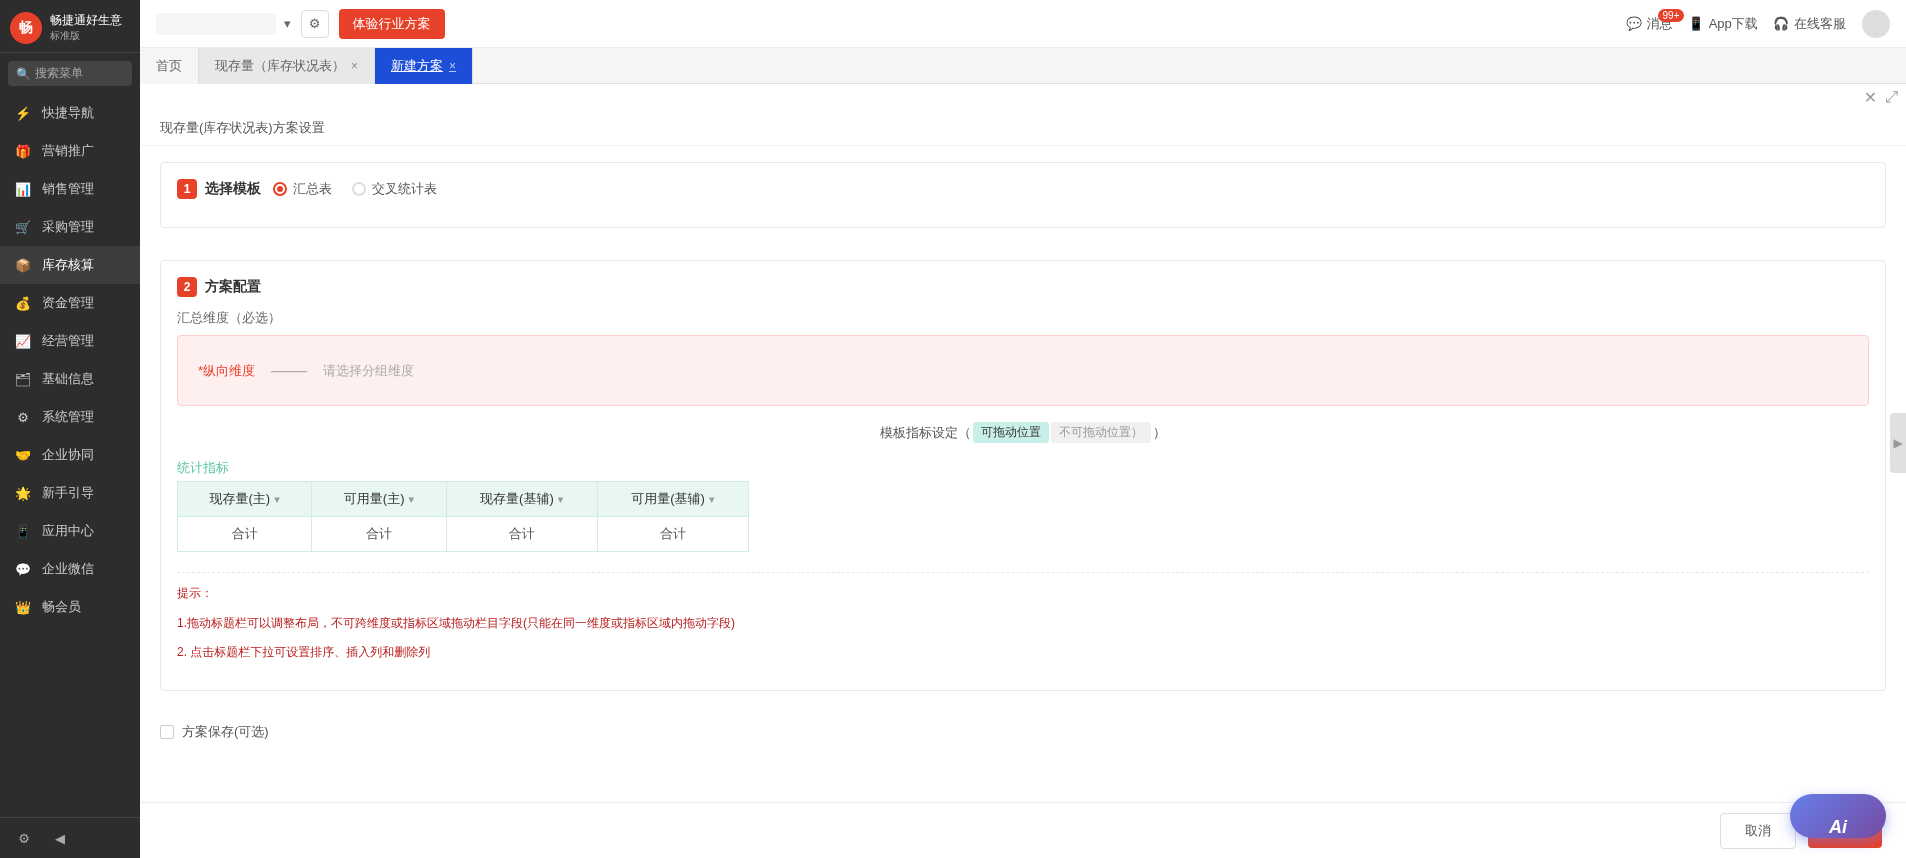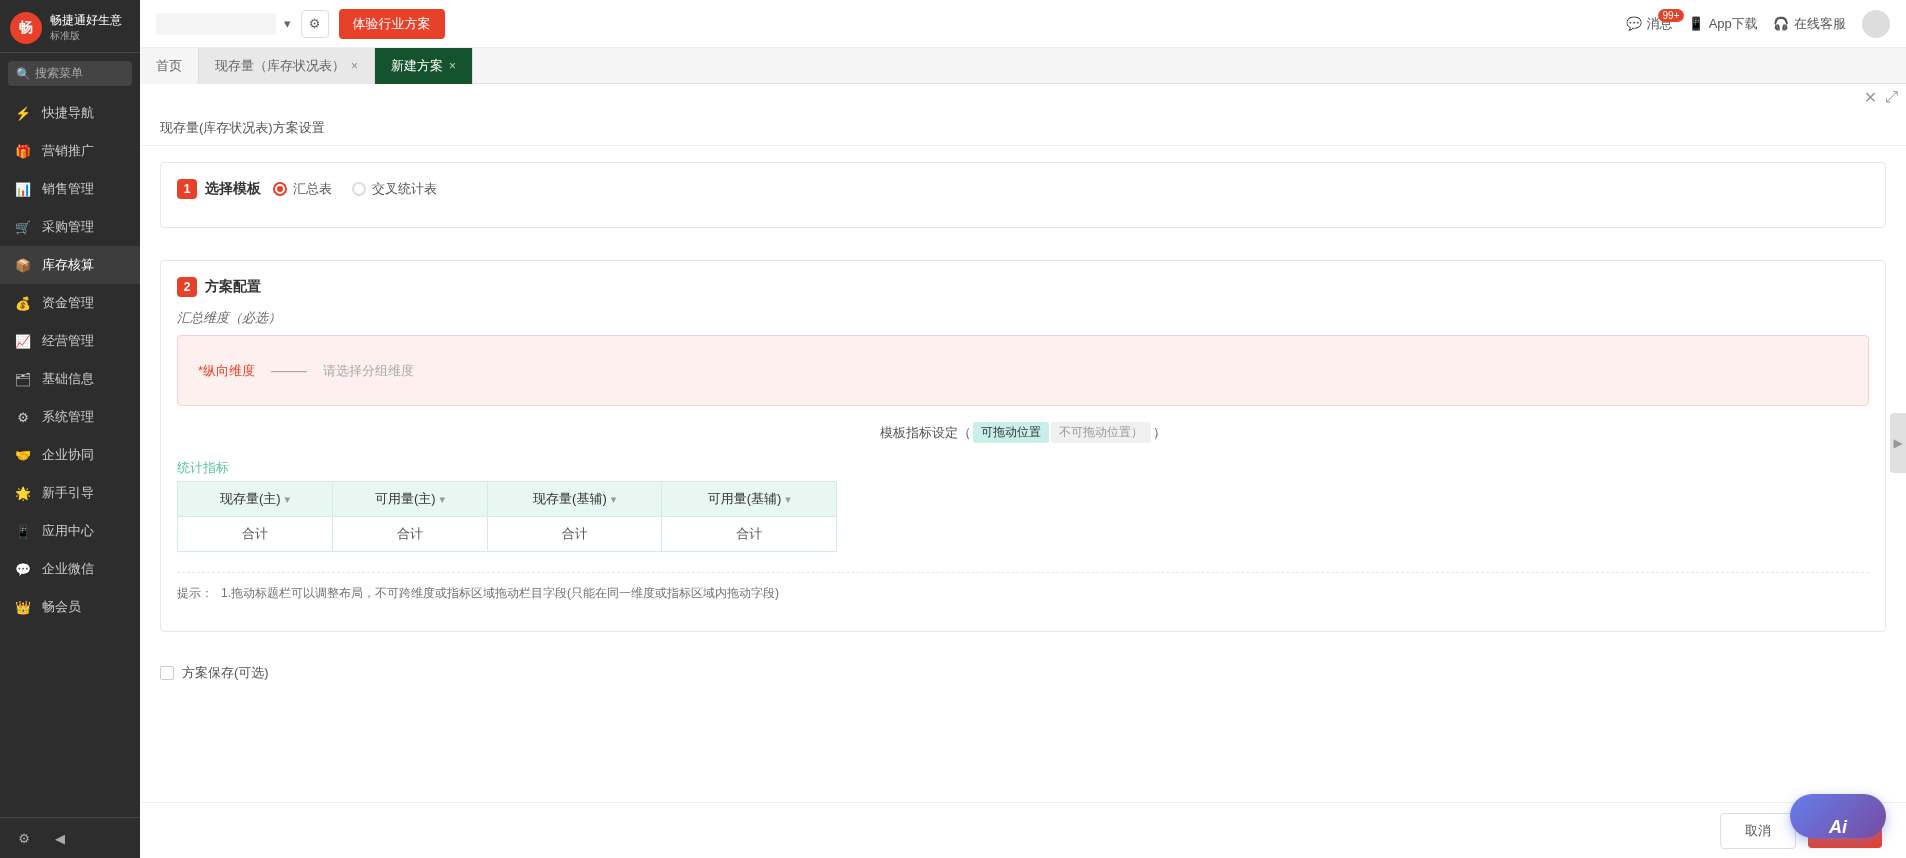--- a/index.html
+++ b/index.html
@@ -212,22 +212,23 @@
       gap: 6px;
       padding: 0 16px;
       height: 36px;
       font-size: 13px;
       cursor: pointer;
       color: #666;
       background: #e8e8e8;
       border-right: 1px solid #ddd;
     }
     .tab-item.active {
-      background: #14532d;
+      background: #1d4ed8;
       color: #fff;
+      text-decoration: underline;
     }
     .tab-item .tab-close {
       font-size: 12px;
       opacity: 0.7;
     }
     .tab-home {
       padding: 0 16px;
       height: 36px;
       display: flex;
       align-items: center;
@@ -357,21 +358,20 @@
       height: 6px;
       border-radius: 50%;
       background: #e8412a;
     }
 
     
     .config-label {
       font-size: 13px;
       color: #666;
       margin-bottom: 8px;
-      font-style: italic;
     }
     .dimension-area {
       background: #fff0f0;
       border: 1px solid #ffcccc;
       border-radius: 4px;
       padding: 24px 20px;
       display: flex;
       align-items: center;
       gap: 16px;
     }
@@ -418,21 +418,21 @@
       margin-top: 16px;
     }
     .stats-title {
       color: #5bc4a0;
       font-size: 13px;
       margin-bottom: 4px;
     }
     .stats-table {
       border: 1px solid #d0ece4;
       border-collapse: collapse;
-      width: 660px;
+      width: 572px;
     }
     .stats-table th {
       background: #e8f7f2;
       border: 1px solid #d0ece4;
       padding: 8px 16px;
       font-size: 13px;
       font-weight: normal;
       color: #333;
     }
     .stats-table td {
@@ -456,22 +456,23 @@
     
     .tips-area {
       margin-top: 20px;
       padding: 10px 0;
       border-top: 1px dashed #e8e8e8;
     }
     .tip-row {
       display: flex;
       gap: 8px;
       font-size: 12px;
-      color: #737373;
+      color: #b91c1c;
       line-height: 1.8;
+      flex-direction: column;
     }
     .tip-num {
       flex-shrink: 0;
     }
 
     
     .save-checkbox-row {
       display: flex;
       align-items: center;
       gap: 8px;
@@ -755,20 +756,24 @@
               </tr>
             </tbody>
           </table>
         </div>
 
         <div class="tips-area">
           <div class="tip-row">
             <span class="tip-num">提示：</span>
             <span>1.拖动标题栏可以调整布局，不可跨维度或指标区域拖动栏目字段(只能在同一维度或指标区域内拖动字段)</span>
           </div>
+          <div class="tip-row">
+            <span class="tip-num"></span>
+            <span>2. 点击标题栏下拉可设置排序、插入列和删除列</span>
+          </div>
         </div>
       </div>
 
       <div class="save-checkbox-row">
         <div class="checkbox-box"></div>
         <span>方案保存(可选)</span>
       </div>
 
     </div>
 

